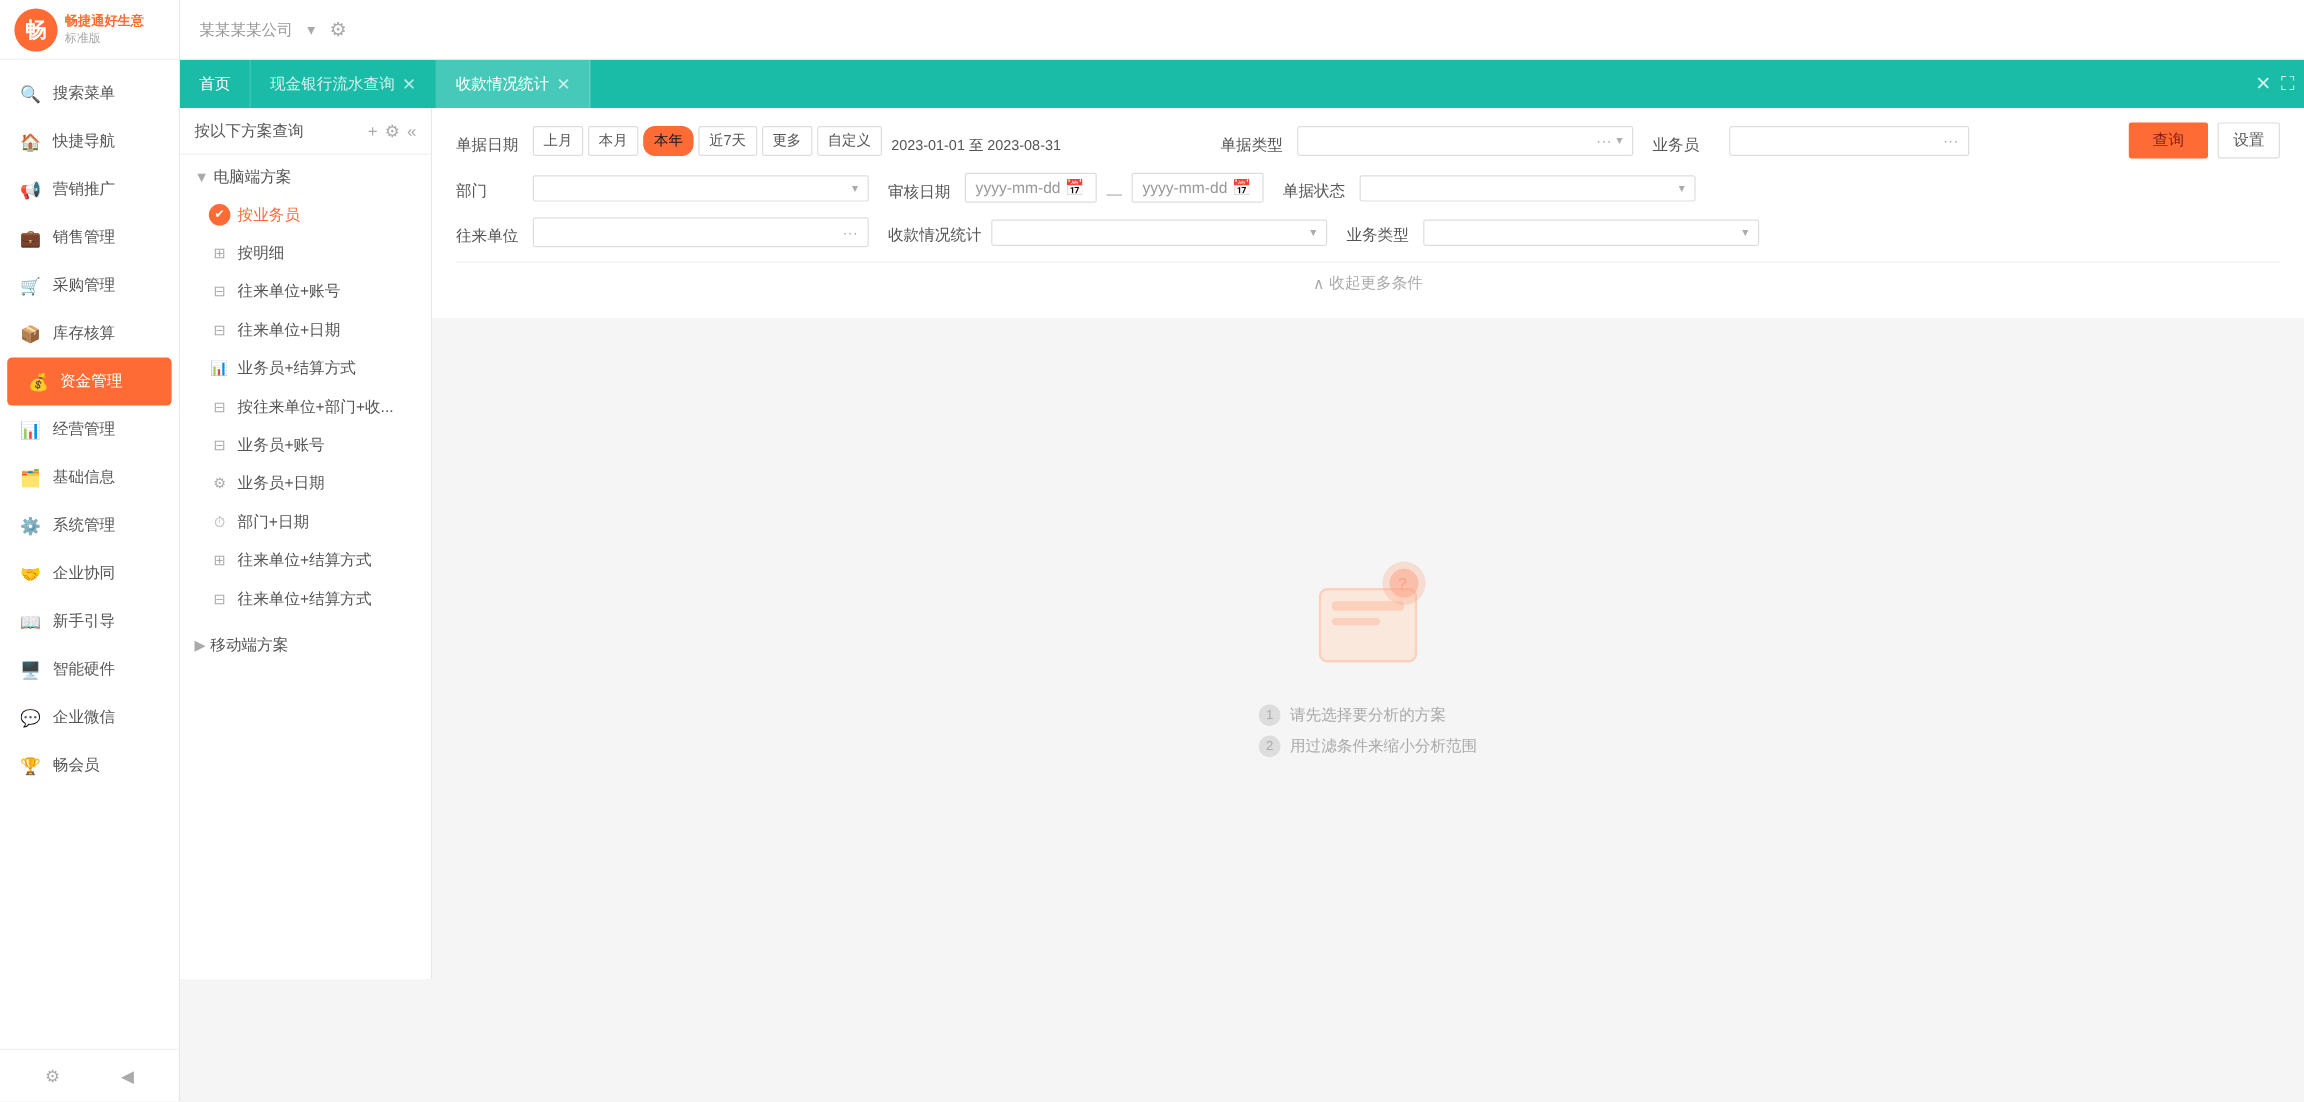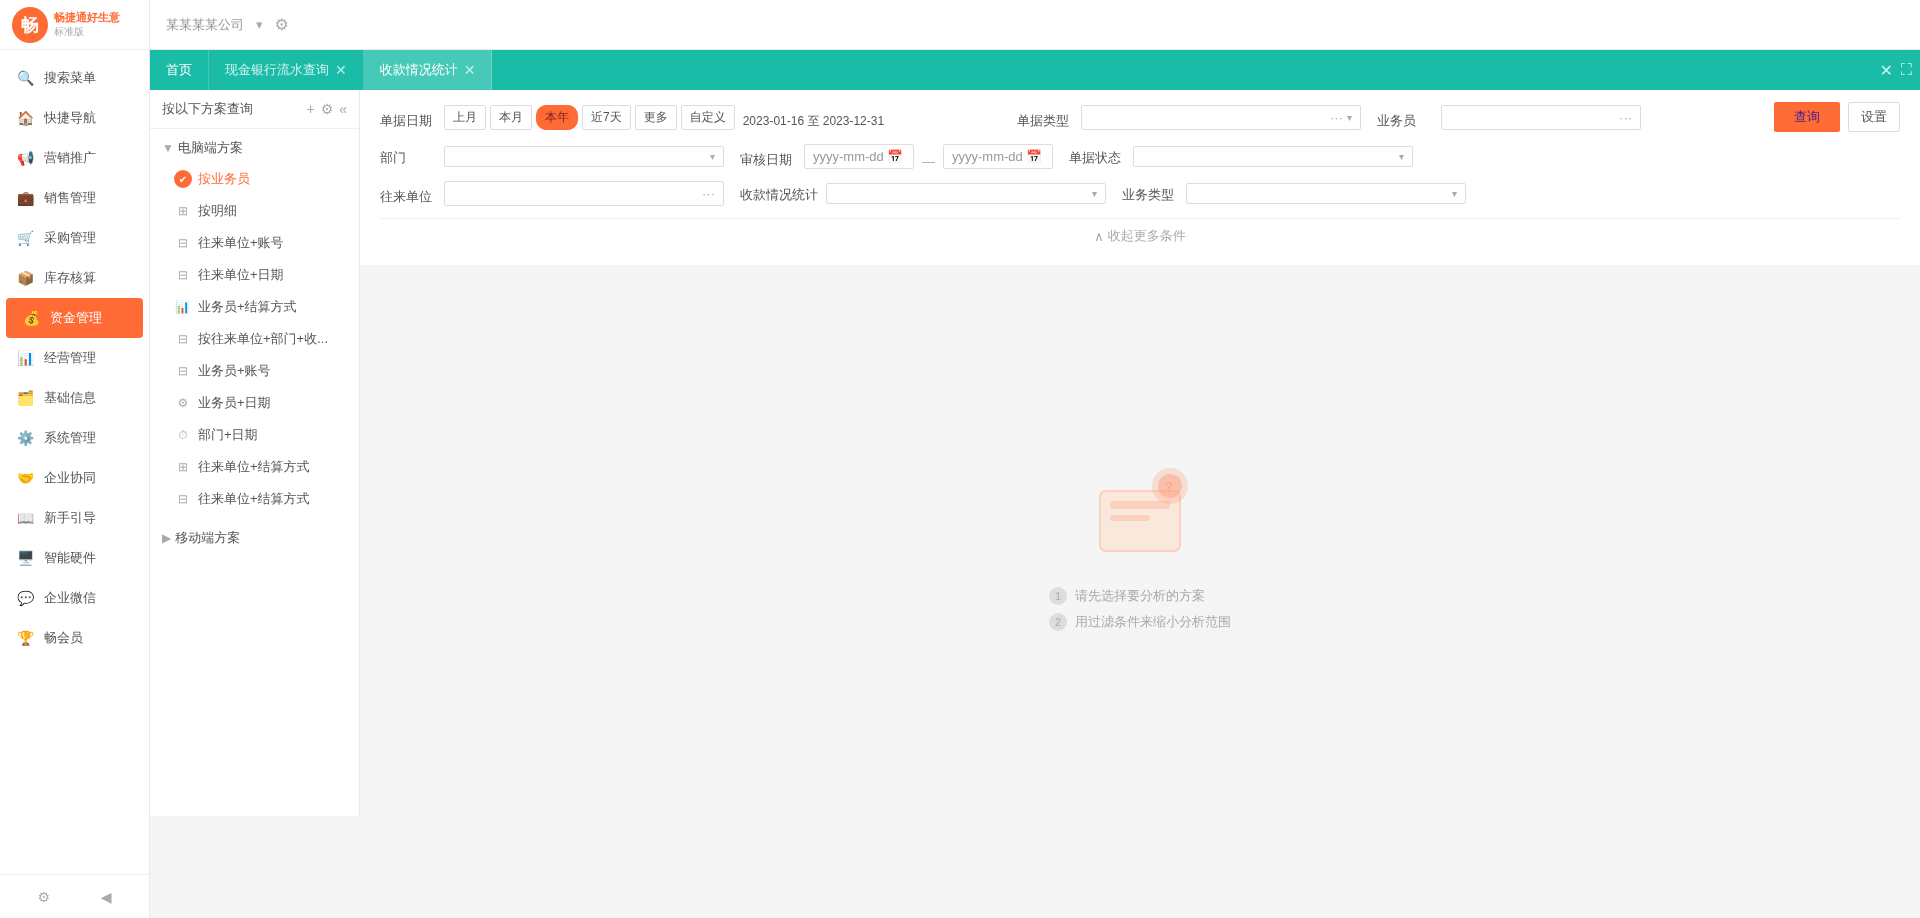--- a/index.html
+++ b/index.html
@@ -65,29 +65,29 @@
     .btn-export { color: #ff6b35; background: none; border: none; cursor: pointer; font-size: 13px; display: flex; align-items: center; gap: 4px; }
     .btn-refresh { color: #1abca8; background: none; border: none; cursor: pointer; font-size: 13px; display: flex; align-items: center; gap: 4px; }
 
     
     .filter-area { background: #fff; padding: 12px 20px; }
     .filter-row { display: flex; align-items: center; gap: 16px; margin-bottom: 12px; flex-wrap: wrap; }
     .filter-item { display: flex; align-items: flex-end; gap: 8px; }
     .filter-label { color: #555; white-space: nowrap; min-width: 56px; }
     .filter-date-group { display: flex; align-items: center; gap: 4px; }
     .date-btn { padding: 3px 8px; border: 1px solid #ddd; border-radius: 2px; cursor: pointer; font-size: 12px; color: #555; background: #fff; }
-    .date-btn.active { background: #ff6b35; color: #7f1d1d; border-color: #ff6b35; border-radius: 10px; }
+    .date-btn.active { background: #ff6b35; color: #0f172a; border-color: #ff6b35; border-radius: 10px; }
     .date-range { color: #555; font-size: 12px; }
     .filter-select { display: flex; align-items: center; gap: 4px; border: 1px solid #ddd; border-radius: 2px; padding: 4px 8px; background: #fff; min-width: 200px; cursor: pointer; }
     .filter-select-text { flex: 1; color: #999; font-size: 12px; }
     .filter-select-arrow { color: #aaa; font-size: 10px; }
     .filter-date-input { border: 1px solid #ddd; border-radius: 2px; padding: 4px 8px; color: #999; font-size: 12px; min-width: 110px; display: flex; align-items: center; gap: 4px; cursor: pointer; }
     .filter-dash { color: #aaa; }
     .filter-actions { display: flex; align-items: center; gap: 8px; margin-left: auto; }
-    .btn-query { background: #ff6b35; color: #4c1d95; border: none; padding: 6px 20px; border-radius: 2px; cursor: pointer; font-size: 13px; }
+    .btn-query { background: #ff6b35; color: #7f1d1d; border: none; padding: 6px 20px; border-radius: 2px; cursor: pointer; font-size: 13px; }
     .btn-settings { background: #fff; color: #555; border: 1px solid #ddd; padding: 5px 12px; border-radius: 2px; cursor: pointer; font-size: 13px; }
     .collapse-bar { display: flex; align-items: center; justify-content: center; padding: 8px 0; color: #aaa; font-size: 12px; cursor: pointer; gap: 4px; border-top: 1px solid #f0f0f0; }
 
     
     .empty-area { flex: 1; display: flex; flex-direction: column; align-items: center; justify-content: center; background: #f5f5f5; gap: 16px; }
     .empty-illustration { width: 120px; height: 120px; opacity: 0.6; }
     .empty-tips { display: flex; flex-direction: column; gap: 8px; color: #aaa; }
     .empty-tip-item { display: flex; align-items: center; gap: 8px; }
     .tip-num { width: 18px; height: 18px; background: #ddd; border-radius: 50%; display: flex; align-items: center; justify-content: center; font-size: 11px; color: #aaa; }
 
@@ -282,21 +282,21 @@
           <div class="filter-item">
             <span class="filter-label">单据日期</span>
             <div class="filter-date-group" id="date-shortcuts">
                 <button class="date-btn">上月</button>
                 <button class="date-btn">本月</button>
                 <button class="date-btn active">本年</button>
                 <button class="date-btn">近7天</button>
                 <button class="date-btn">更多</button>
                 <button class="date-btn">自定义</button>
               </div>
-            <span class="date-range" id="date-range-display">2023-01-16 至 2023-12-31</span>
+            <span class="date-range" id="date-range-display">2023-01-01 至 2023-08-31</span>
           </div>
           <div class="filter-item" style="margin-left:auto;">
             <span class="filter-label">单据类型</span>
             <div class="filter-select" style="min-width:280px;">
               <span class="filter-select-text"></span>
               <span style="color:#aaa;cursor:pointer;">···</span>
               <span class="filter-select-arrow">▾</span>
             </div>
           </div>
           <div class="filter-item">

